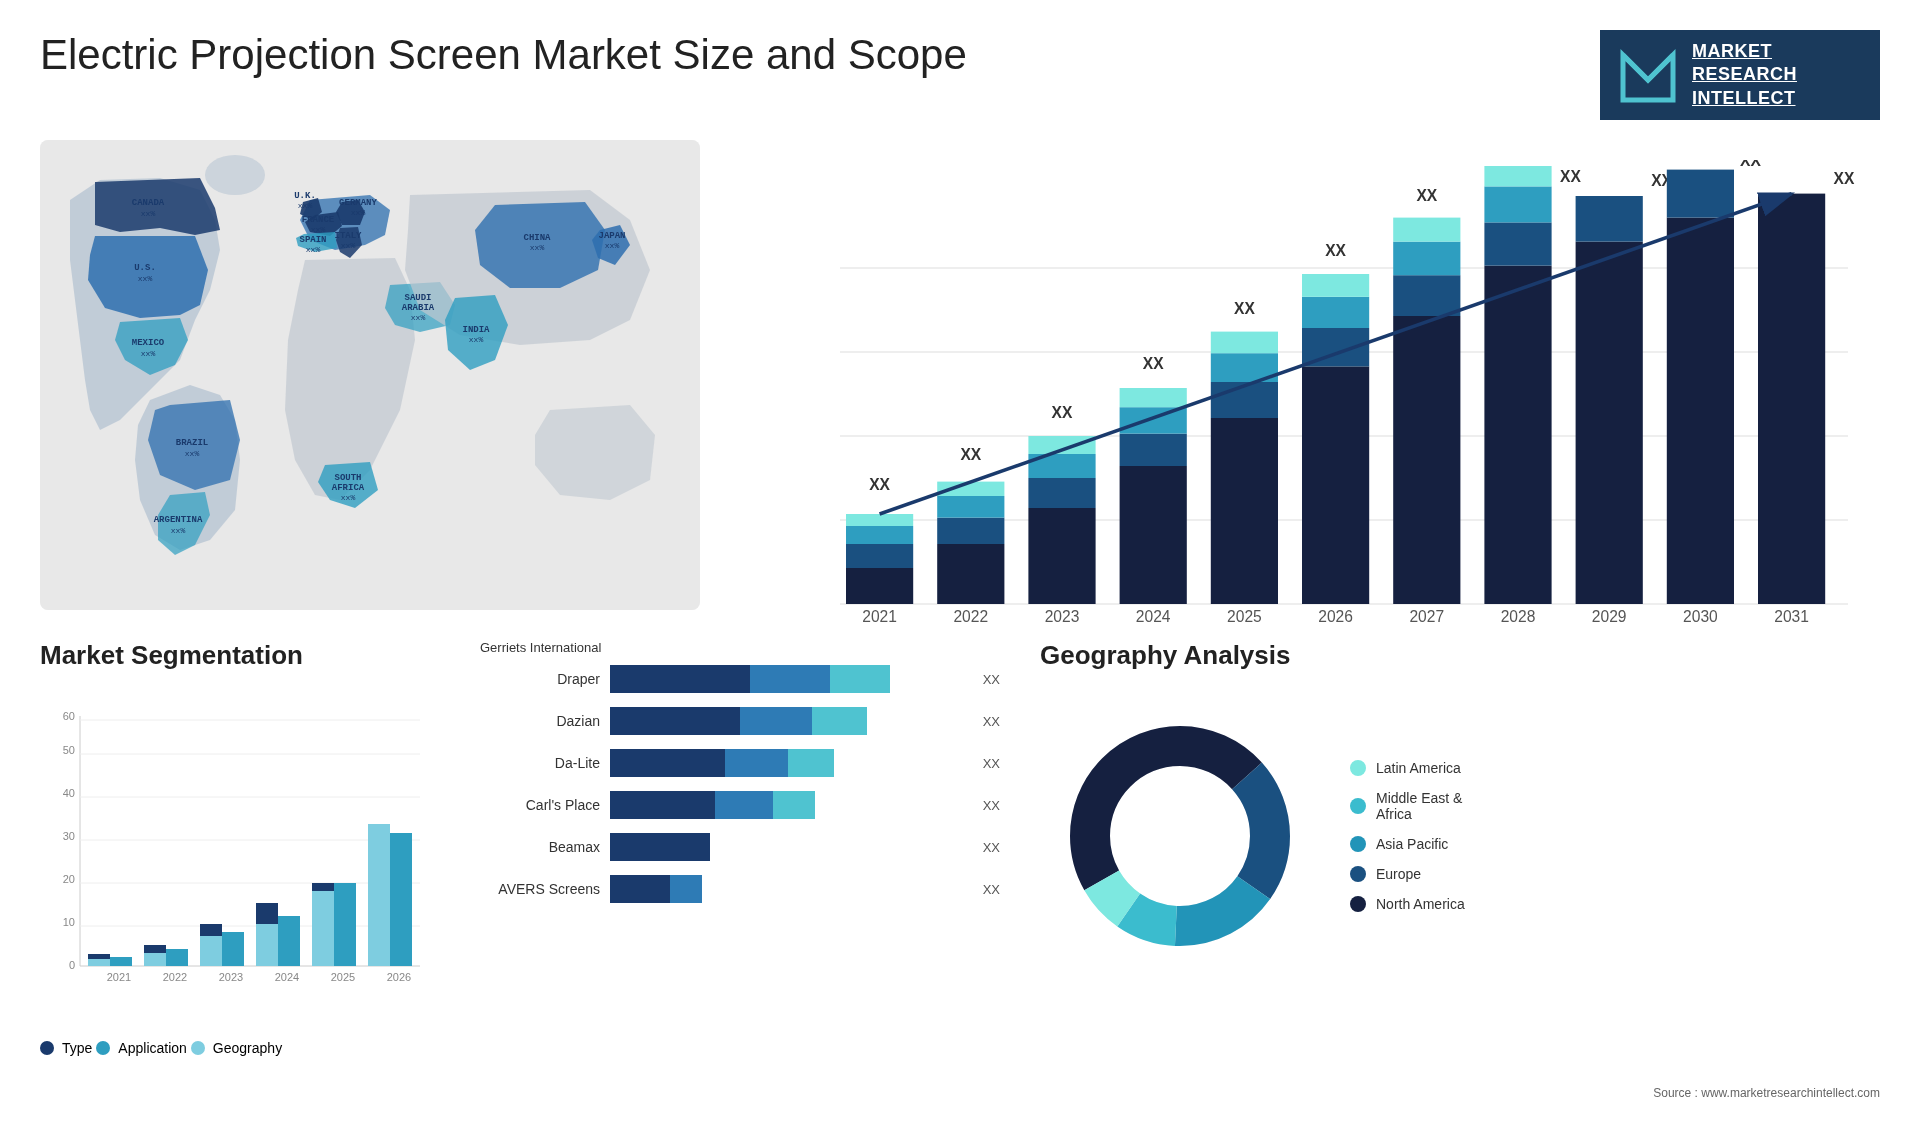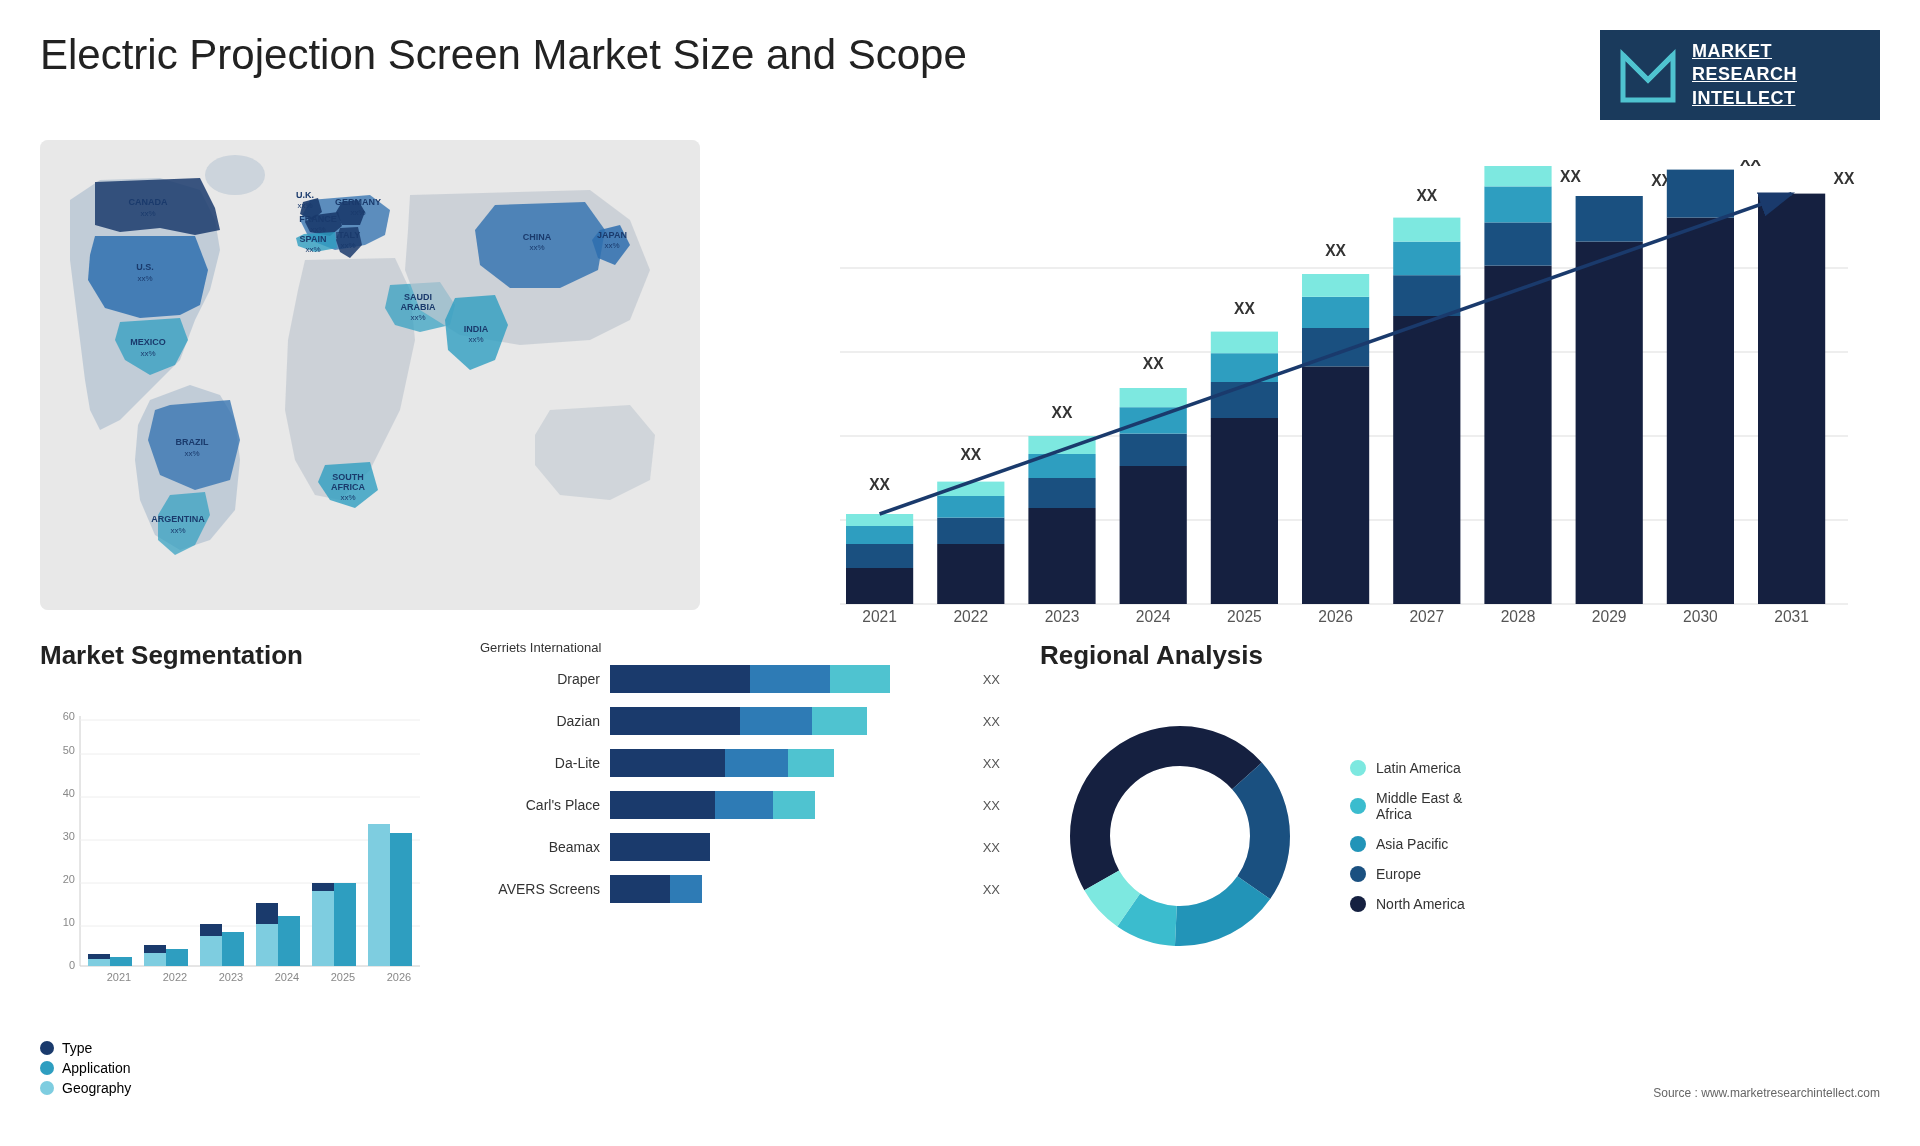--- a/index.html
+++ b/index.html
@@ -62,20 +62,21 @@
       height: 470px;
     }
 
     
     .world-map-container {
       flex: 0 0 660px;
       position: relative;
       background: #f5f5f5;
       border-radius: 8px;
       overflow: hidden;
+      font-family: Liberation Mono, monospace;
     }
     .world-map-svg {
       width: 100%;
       height: 100%;
     }
 
     
     .bar-chart-container {
       flex: 1;
       position: relative;
@@ -99,21 +100,21 @@
       color: #222;
       margin-bottom: 15px;
     }
     .segmentation-chart {
       width: 380px;
       height: 340px;
     }
     .seg-legend {
       margin-top: 10px;
       display: flex;
-      flex-direction: column;
+      flex-direction: row;
       gap: 4px;
     }
     .seg-legend-item {
       display: flex;
       align-items: center;
       gap: 8px;
       font-size: 14px;
     }
     .legend-dot {
       width: 14px;
@@ -579,21 +580,21 @@
         <div class="player-name">AVERS Screens</div>
         <div class="player-bar-wrap">
           <div class="player-bar-seg1" style="width:60px;"></div>
           <div class="player-bar-seg2" style="width:32px;"></div>
         </div>
         <div class="player-xx">XX</div>
       </div>
     </div>
 
     <div class="regional-container">
-      <div class="section-title">Regional Analysis</div>
+      <div class="section-title">Geography Analysis</div>
       <div class="regional-chart-area">
 
         <svg viewBox="0 0 280 280" class="donut-svg" xmlns="http://www.w3.org/2000/svg">
 
           <circle cx="140" cy="140" r="90" fill="none" stroke="#eee" stroke-width="40"></circle>
 
           <circle cx="140" cy="140" r="90" fill="none" stroke="#152040" stroke-width="40" stroke-dasharray="201.06 301.59" stroke-dashoffset="125.66" transform="rotate(-90 140 140)"></circle>
 
           <circle cx="140" cy="140" r="90" fill="none" stroke="#1a5080" stroke-width="40" stroke-dasharray="120.64 382.01" stroke-dashoffset="-75.4" transform="rotate(-90 140 140)"></circle>
 

